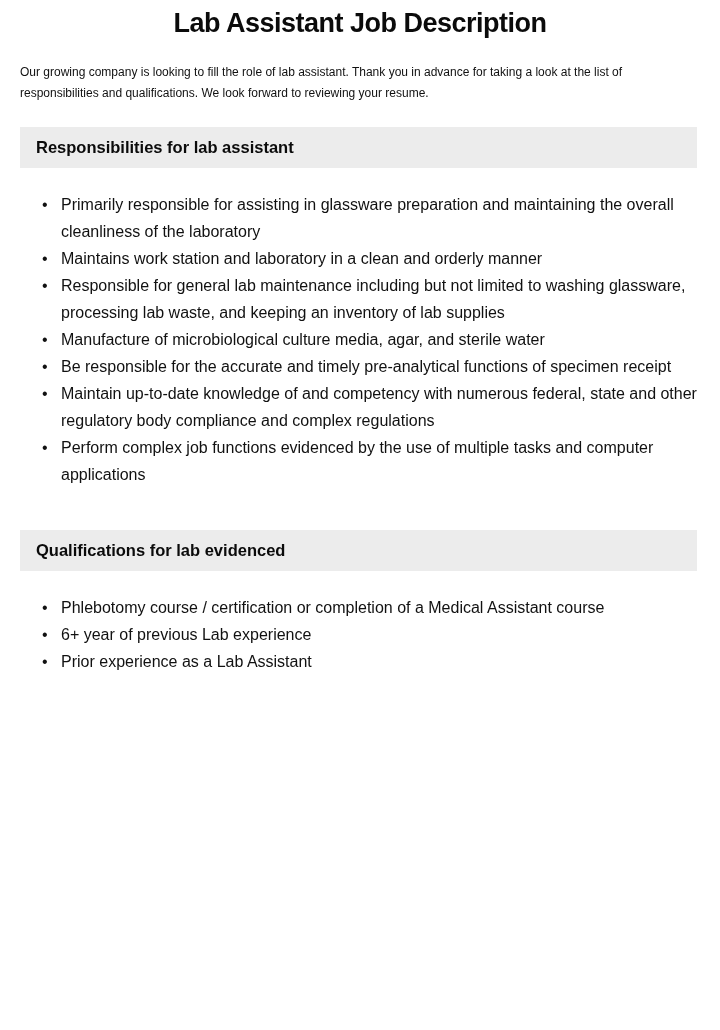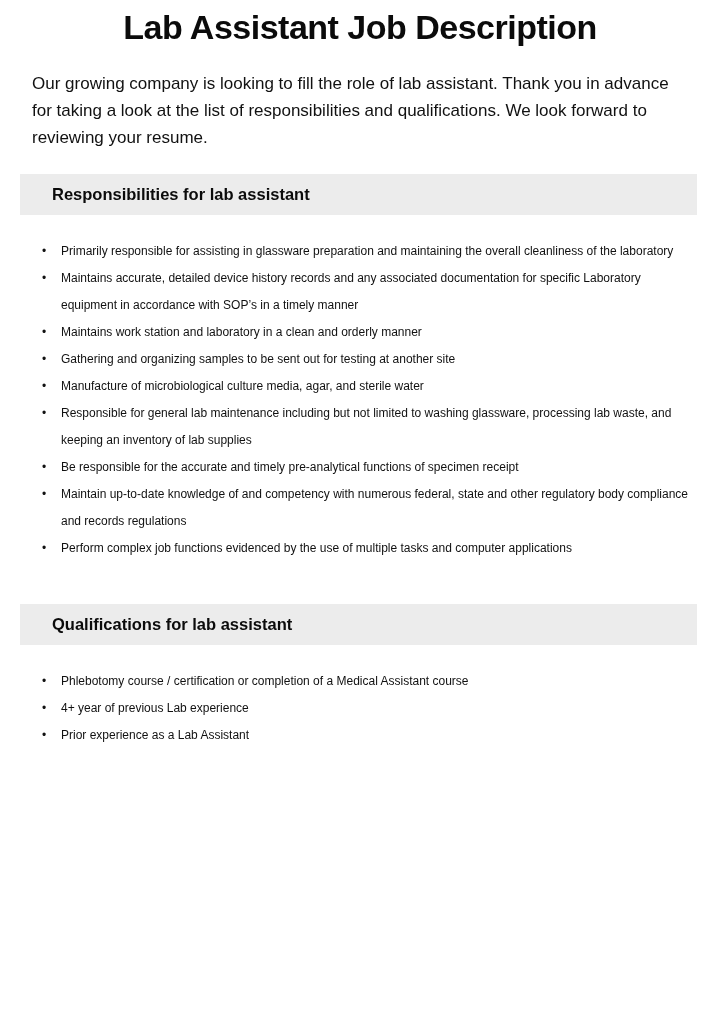--- a/index.html
+++ b/index.html
@@ -10,47 +10,47 @@
   body {
     width: 720px;
     height: 1030px;
     font-family: "Liberation Sans", sans-serif;
     color: #111111;
     overflow: hidden;
   }
   .page-title {
     margin: 8px 20px 0 20px;
     text-align: center;
-    font-size: 34px;
+    font-size: 27px;
     font-weight: 700;
     letter-spacing: -0.5px;
     color: #0b0b0b;
   }
   .intro {
-    margin: 23px 38px 0 32px;
-    font-size: 17px;
-    line-height: 27px;
+    margin: 23px 38px 0 20px;
+    font-size: 12px;
+    line-height: 21px;
   }
   .section-header {
     margin: 23px 23px 3px 20px;
     background: #ececec;
     height: 41px;
     display: flex;
     align-items: center;
-    padding-left: 32px;
+    padding-left: 16px;
     box-sizing: border-box;
     font-size: 16.5px;
     font-weight: 700;
     color: #0b0b0b;
   }
   ul.bullet-list {
     list-style: none;
     margin: 23px 22px 0 20px;
     padding: 0;
-    font-size: 12px;
+    font-size: 16px;
     line-height: 27px;
   }
   ul.bullet-list li {
     position: relative;
     margin-left: 41px;
   }
   ul.bullet-list li::before {
     content: "\2022";
     position: absolute;
     left: -19px;
@@ -66,33 +66,31 @@
 <h1 class="page-title">Lab Assistant Job Description</h1>
 
 <p class="intro">Our growing company is looking to fill the role of lab assistant. Thank you in advance for taking a look at the list of responsibilities and qualifications. We look forward to reviewing your resume.</p>
 
 <div class="section-header">
   <span>Responsibilities for lab assistant</span>
 </div>
 
 <ul class="bullet-list">
   <li>Primarily responsible for assisting in glassware preparation and maintaining the overall cleanliness of the laboratory</li>
-  <li>Maintains accurate, detailed device history records and any associated documentation for specific Laboratory equipment in accordance with SOP’s in a timely manner</li>
   <li>Maintains work station and laboratory in a clean and orderly manner</li>
-  <li>Gathering and organizing samples to be sent out for testing at another site</li>
+  <li>Responsible for general lab maintenance including but not limited to washing glassware, processing lab waste, and keeping an inventory of lab supplies</li>
   <li>Manufacture of microbiological culture media, agar, and sterile water</li>
-  <li>Responsible for general lab maintenance including but not limited to washing glassware, processing lab waste, and keeping an inventory of lab supplies</li>
   <li>Be responsible for the accurate and timely pre-analytical functions of specimen receipt</li>
-  <li>Maintain up-to-date knowledge of and competency with numerous federal, state and other regulatory body compliance and records regulations</li>
+  <li>Maintain up-to-date knowledge of and competency with numerous federal, state and other regulatory body compliance and complex regulations</li>
   <li>Perform complex job functions evidenced by the use of multiple tasks and computer applications</li>
 </ul>
 
 <div class="section-gap"></div>
 
 <div class="section-header">
-  <span>Qualifications for lab assistant</span>
+  <span>Qualifications for lab evidenced</span>
 </div>
 
 <ul class="bullet-list">
   <li>Phlebotomy course / certification or completion of a Medical Assistant course</li>
-  <li>4+ year of previous Lab experience</li>
+  <li>6+ year of previous Lab experience</li>
   <li>Prior experience as a Lab Assistant</li>
 </ul>
 
 </body></html>

